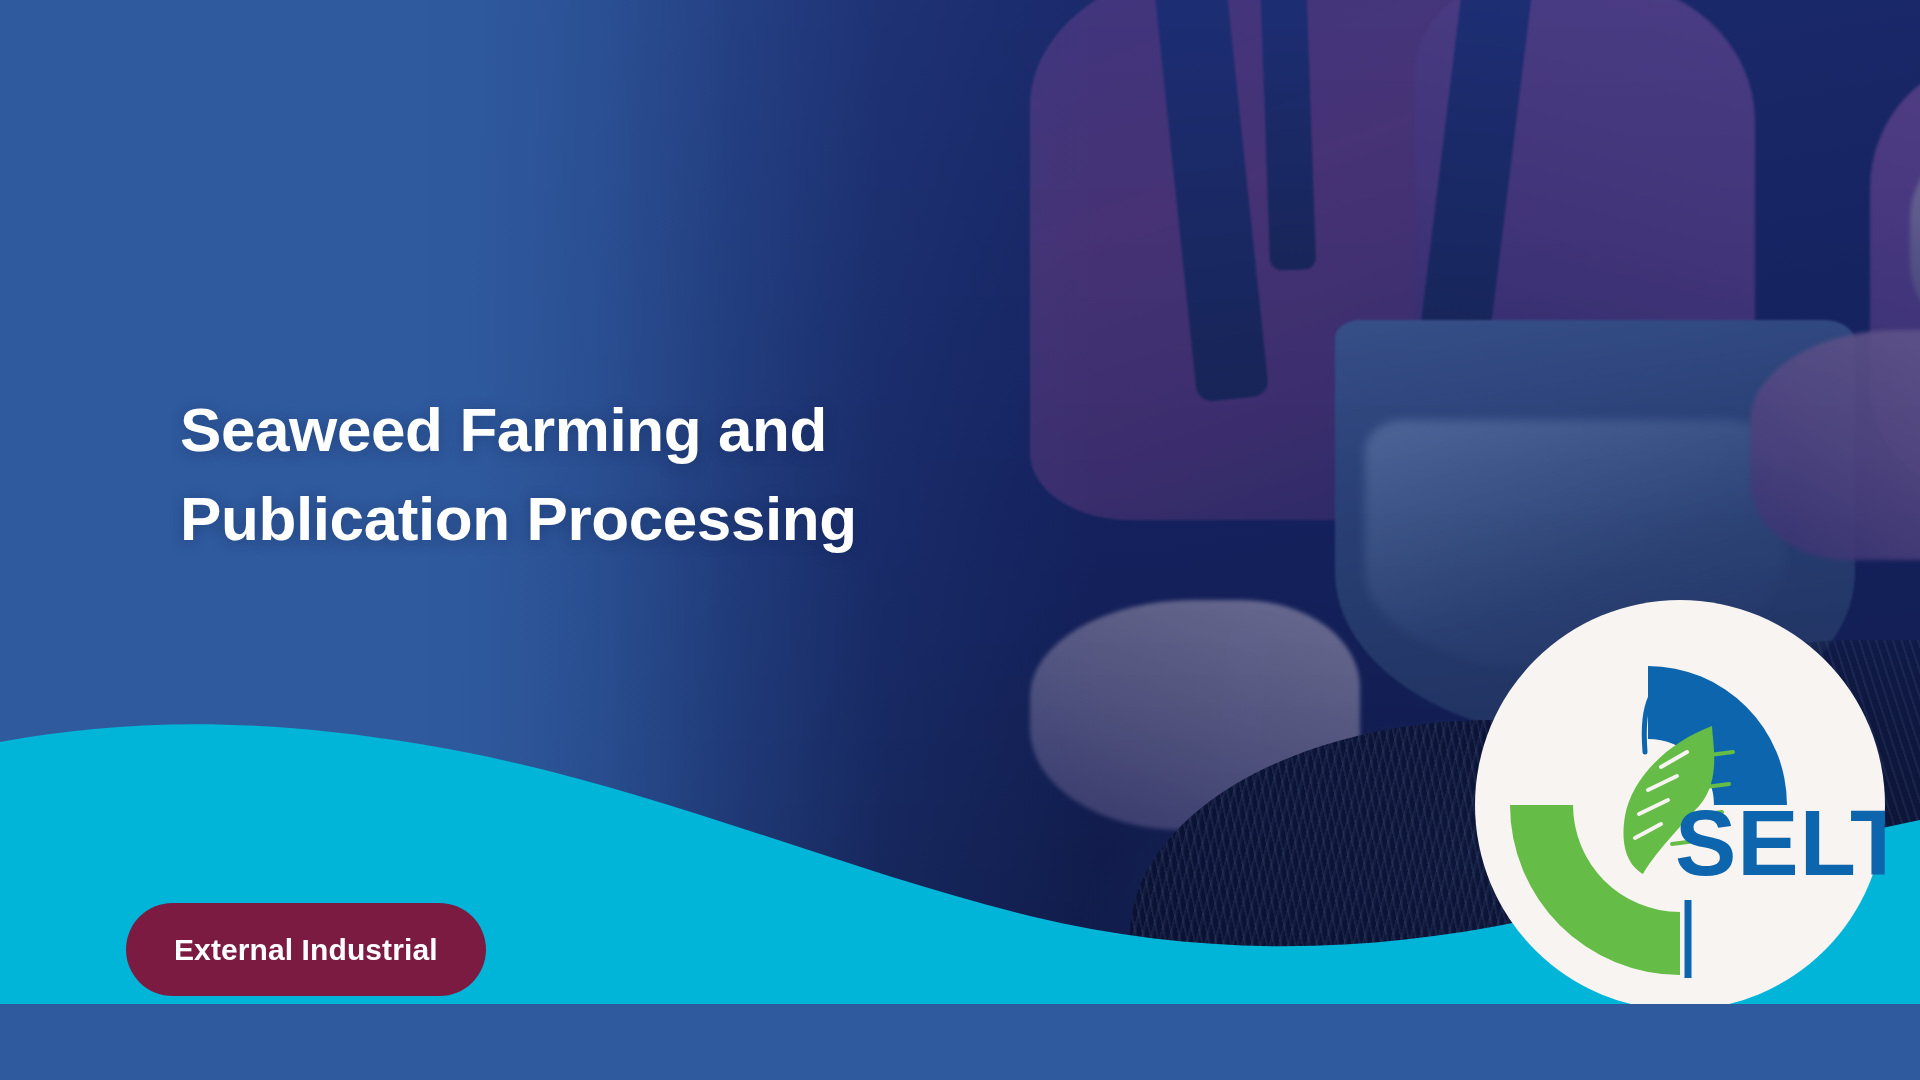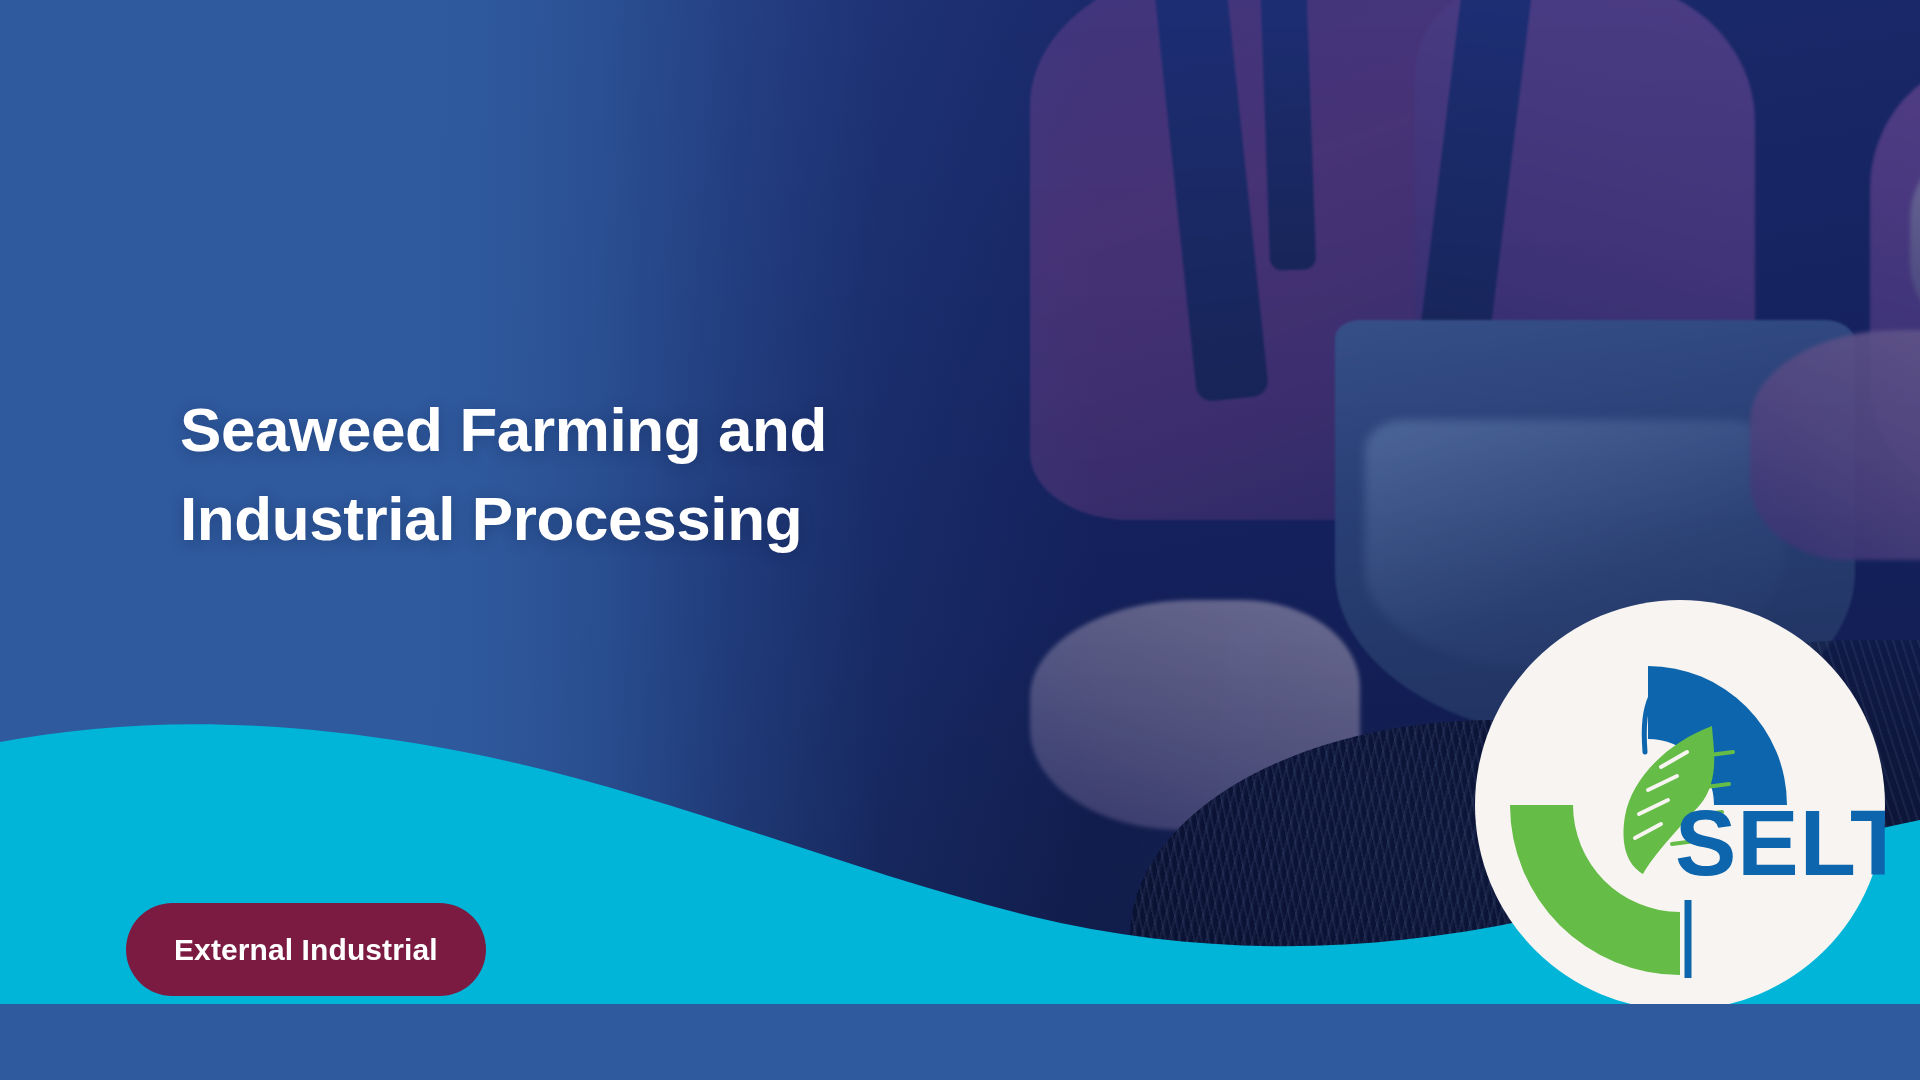--- a/index.html
+++ b/index.html
@@ -198,21 +198,21 @@
       <div class="ph-weed2"></div>
       <div class="ph-hand-l"></div>
       <div class="ph-weed"></div>
     </div>
     <div class="photo-tint"></div>
     <div class="photo-fade"></div>
   </div>
 
   <h1 class="headline">
     <span class="headline-line">Seaweed Farming and</span>
-    <span class="headline-line">Industrial Processing</span>
+    <span class="headline-line">Publication Processing</span>
   </h1>
 
   <svg class="wave" viewBox="0 0 1920 300" preserveAspectRatio="none">
     <path d="M0,38 C120,16 250,12 420,40 C640,76 820,160 1030,212 C1230,260 1420,248 1610,196 C1730,163 1840,132 1920,116 L1920,300 L0,300 Z" fill="#00B5D8"></path>
   </svg>
 
   <div class="badge">External Industrial</div>
 
   <svg class="logo" viewBox="0 0 410 410">
 

